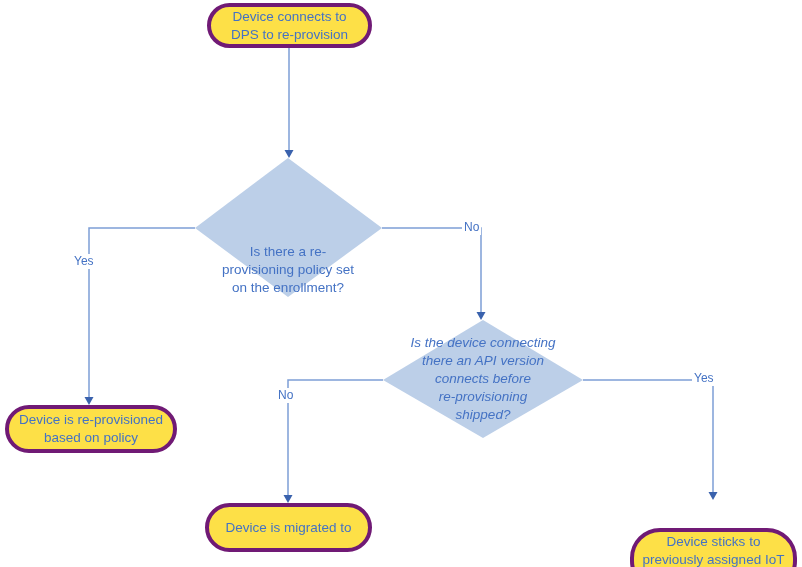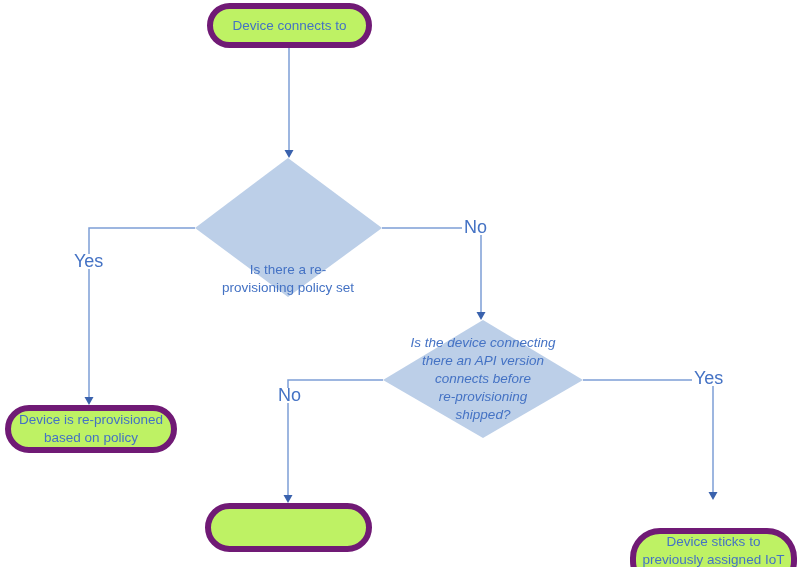--- a/index.html
+++ b/index.html
@@ -10,30 +10,30 @@
   svg.layer { position:absolute; left:0; top:0; }
   .diamond { fill:#bccfe8; }
   .connector { stroke:#7d9ed6; stroke-width:1.5; fill:none; }
   .arrowhead { fill:#3a62ad; }
   .node {
     position:absolute; display:flex; flex-direction:column;
     align-items:center; justify-content:center; text-align:center;
     color:#4472c4; font-size:13.5px; line-height:18px; box-sizing:border-box;
   }
   .ln { display:block; white-space:nowrap; }
-  .stadium { background:#bef264; border:6px solid #701a75; }
+  .stadium { background:#fde047; border:4px solid #701a75; }
   #node-start          { left:207px; top:3px;   width:165px; height:45px; border-radius:23px; }
   #node-outcome-policy { left:5px;   top:405px; width:172px; height:48px; border-radius:24px;text-align:right; }
   #node-outcome-migrate{ left:205px; top:503px; width:167px; height:49px; border-radius:25px; }
   #node-outcome-stick  { left:630px; top:500px; width:167px; height:63px; border-radius:30px;margin-top:28px; }
   #text-decision1 { left:178px; top:158px; width:220px; height:139px;justify-content:flex-end; }
   #text-decision2 { left:373px; top:320px; width:220px; height:118px;font-style:italic; }
   .edge-label {
     position:absolute; background:#ffffff; color:#4472c4;
-    font-size:18px; line-height:15px; padding:0 2px;
+    font-size:12px; line-height:15px; padding:0 2px;
   }
   #label-d1-yes { left:72px;  top:254px; }
   #label-d1-no  { left:462px; top:220px; }
   #label-d2-no  { left:276px; top:388px; }
   #label-d2-yes { left:692px; top:371px; }
 </style>
 </head>
 <body>
 
 <div class="canvas">
@@ -54,39 +54,42 @@
 
     <polyline class="connector" points="383,380 288,380 288,496"></polyline>
     <polygon class="arrowhead" points="283.5,495 292.5,495 288,503"></polygon>
 
     <polyline class="connector" points="583,380 713,380 713,493"></polyline>
     <polygon class="arrowhead" points="708.5,492 717.5,492 713,500"></polygon>
   </svg>
 
   <div class="node stadium" id="node-start">
     <span class="ln">Device connects to</span>
+    <span class="ln">DPS to re-provision</span>
   </div>
 
   <div class="node stadium" id="node-outcome-policy">
     <span class="ln">Device is re-provisioned</span>
     <span class="ln">based on policy</span>
   </div>
 
   <div class="node stadium" id="node-outcome-migrate">
+    <span class="ln">Device is migrated to</span>
   </div>
 
   <div class="node stadium" id="node-outcome-stick">
     <span class="ln">Device sticks to</span>
     <span class="ln">previously assigned IoT</span>
     <span class="ln">hub</span>
   </div>
 
   <div class="node" id="text-decision1">
     <span class="ln">Is there a re-</span>
     <span class="ln">provisioning policy set</span>
+    <span class="ln">on the enrollment?</span>
   </div>
 
   <div class="node" id="text-decision2">
     <span class="ln">Is the device connecting</span>
     <span class="ln">there an API version</span>
     <span class="ln">connects before</span>
     <span class="ln">re-provisioning</span>
     <span class="ln">shipped?</span>
   </div>
 

